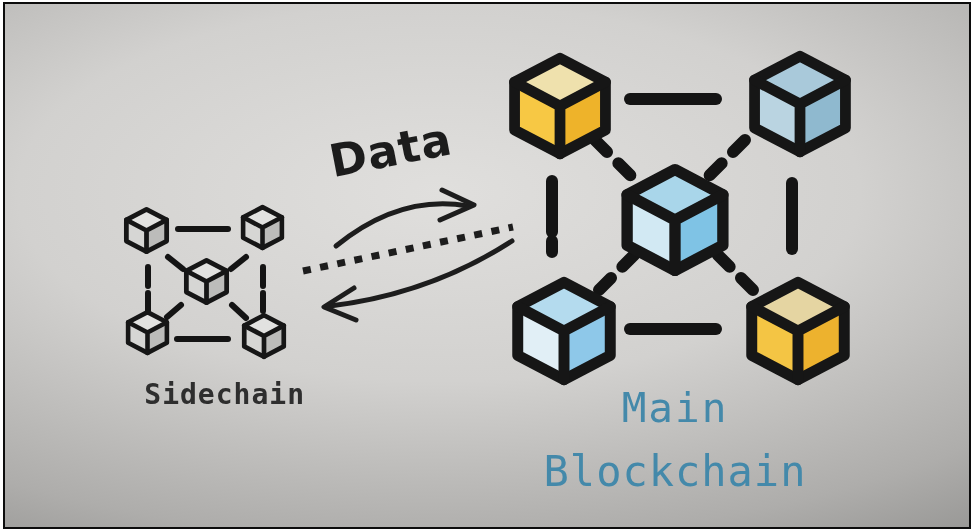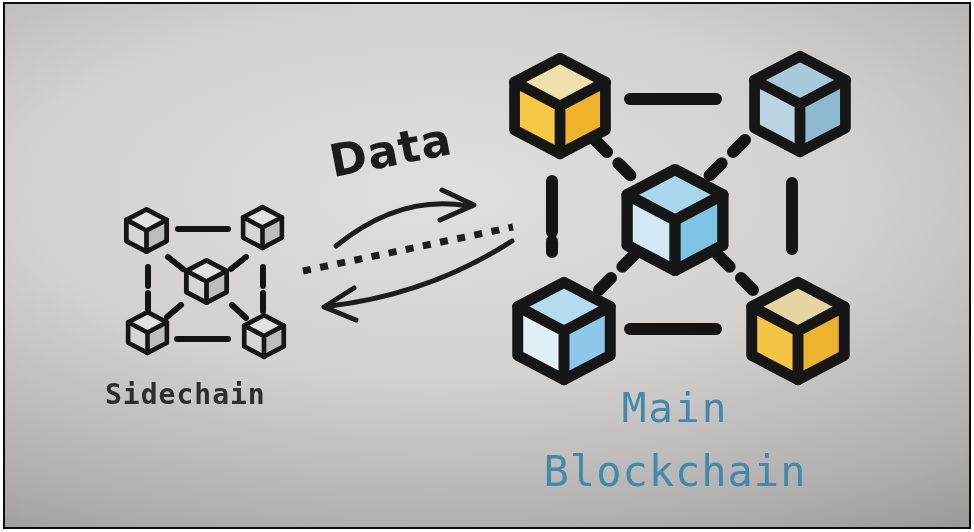--- a/index.html
+++ b/index.html
@@ -24,21 +24,21 @@
   .net-line { stroke:#141414; fill:none; stroke-linecap:round; }
   .flow-stroke { stroke:#1d1d1d; fill:none; }
 
   
   .label-data {
     left:330px; top:131px; font-size:45px; font-weight:800;
     color:#1c1c1c; letter-spacing:1px; transform:rotate(-11deg);
     transform-origin:left bottom;
   }
   .label-sidechain {
-    left:100px; top:374px; width:200px; text-align:left;
+    left:100px; top:374px; width:200px; text-align:right;
     font-family:"DejaVu Sans Mono", monospace; font-size:28px;
     font-weight:600; color:#2e2e2e; letter-spacing:1px;
   }
   .label-main-1 {
     left:520px; top:380px; width:300px; text-align:center;
     font-family:"DejaVu Sans Mono", monospace; font-size:41px;
     font-weight:500; color:#4489aa; letter-spacing:2px;
   }
   .label-main-2 {
     left:455px; top:443px; width:430px; text-align:center;

